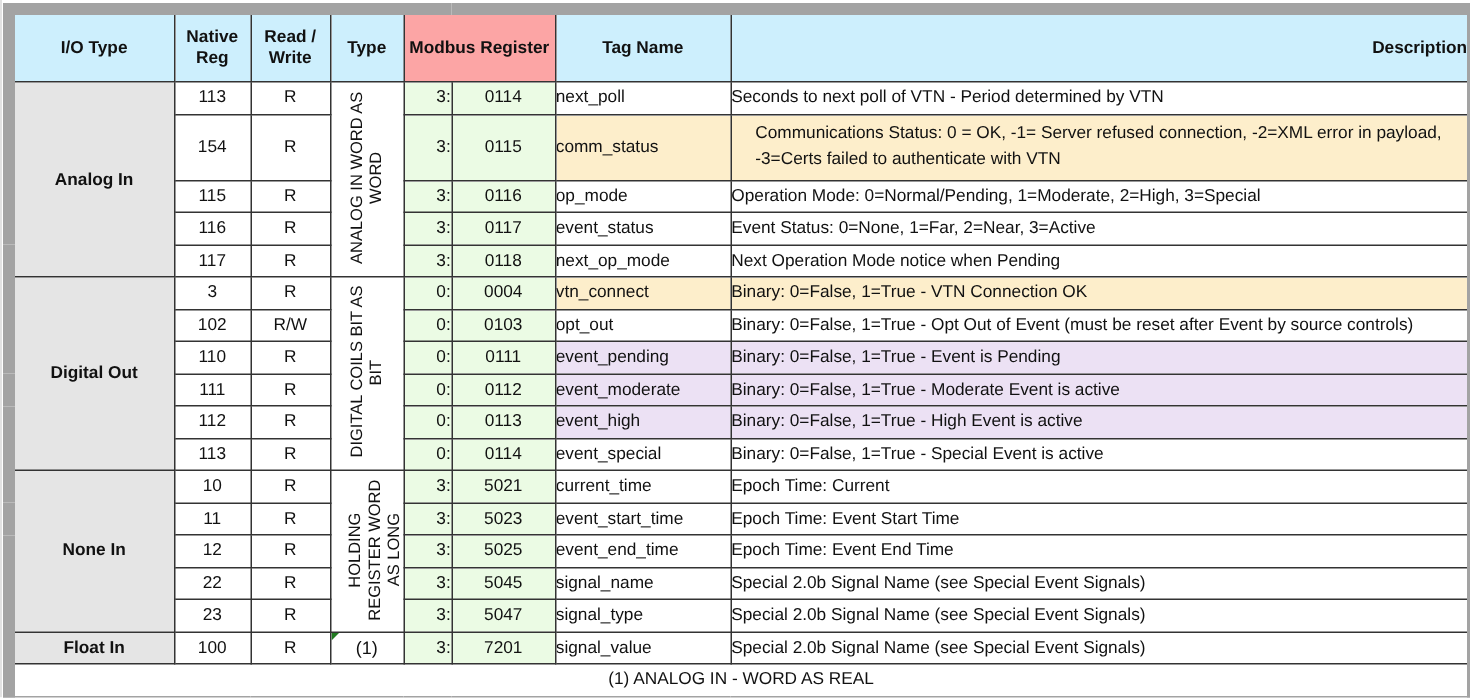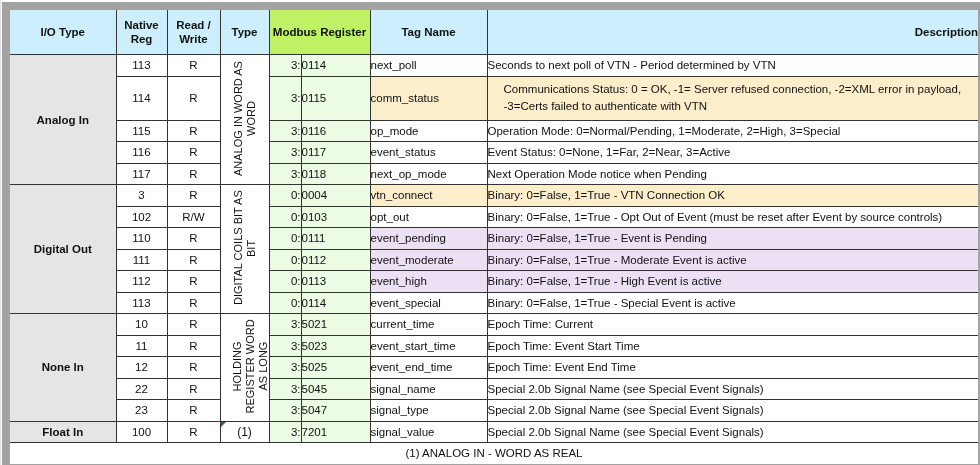--- a/index.html
+++ b/index.html
@@ -9,30 +9,30 @@
   .bg-grid { position: absolute; left: 0; top: 0; width: 980px; height: 465px;
     background-image: linear-gradient(to right, #e2e2e2 1px, transparent 1px);
     background-size: 100% 100%; }
   table.regmap { position: absolute; left: 2px; top: 2px; border-collapse: collapse;
     table-layout: fixed; width: 976px; border: 8px solid #a3a3a3; }
   table.regmap td, table.regmap th { border: 1px solid #333; padding: 0; font-size: 11.5px;
     height: 20.5px; overflow: hidden; white-space: nowrap; }
   th { background: #cdeffd; font-weight: bold; text-align: center; line-height: 14px; }
   th.h-big { font-size: 14px; }
   th.h-small { font-size: 11.5px; }
-  th.h-modbus { background: #bef264; font-size: 11.5px; }
+  th.h-modbus { background: #fca5a5; font-size: 11.5px; }
   th.h-desc { text-align: right; padding-left: 13px; font-size: 14px; }
   tr.hdr th { height: 44px; }
   td.iotype { font-weight: bold; font-size: 14px; text-align: center; background: #e5e5e5; }
   td.c { text-align: center; }
   td.type { text-align: center; vertical-align: middle; position: relative; }
   .vtext { writing-mode: vertical-rl; transform: rotate(180deg); font-size: 11px;
     line-height: 13px; text-align: center; display: inline-block; white-space: normal; }
   td.mb-l { background: #ebfbe4; text-align: right; padding-right: 2px; border-right: 1px solid #333; }
-  td.mb-r { background: #ebfbe4; text-align: left; padding-left: 2px; }
+  td.mb-r { background: #ebfbe4; text-align: center; padding-left: 2px; }
   td.tag { padding-left: 13px; }
   td.desc { padding-left: 14px; }
   tr.hl-orange td.tag, tr.hl-orange td.desc { background: #fdeecb; }
   tr.hl-purple td.tag, tr.hl-purple td.desc { background: #ece1f4; }
   tr.tall td { height: 43px; }
   td.desc.wrap { white-space: normal; line-height: 17px; padding-right: 6px; padding-left: 16px; }
   td.footnote { text-align: center; height: 20px; margin-top: 39px; }
   .note-mark { position: absolute; left: 0; top: 0; width: 0; height: 0;
     border-top: 5px solid #1f7a1f; border-right: 5px solid transparent; }
 </style>
@@ -69,21 +69,21 @@
       <td class="iotype" rowspan="5">Analog In</td>
       <td class="c">113</td>
       <td class="c">R</td>
       <td class="type" rowspan="5"><span class="vtext">ANALOG IN WORD AS WORD</span></td>
       <td class="mb-l">3:</td>
       <td class="mb-r">0114</td>
       <td class="tag">next_poll</td>
       <td class="desc">Seconds to next poll of VTN - Period determined by VTN</td>
     </tr>
     <tr class="tall hl-orange">
-      <td class="c">114</td>
+      <td class="c">154</td>
       <td class="c">R</td>
       <td class="mb-l">3:</td>
       <td class="mb-r">0115</td>
       <td class="tag">comm_status</td>
       <td class="desc wrap">Communications Status: 0 = OK, -1= Server refused connection, -2=XML error in payload, -3=Certs failed to authenticate with VTN</td>
     </tr>
     <tr>
       <td class="c">115</td>
       <td class="c">R</td>
       <td class="mb-l">3:</td>

